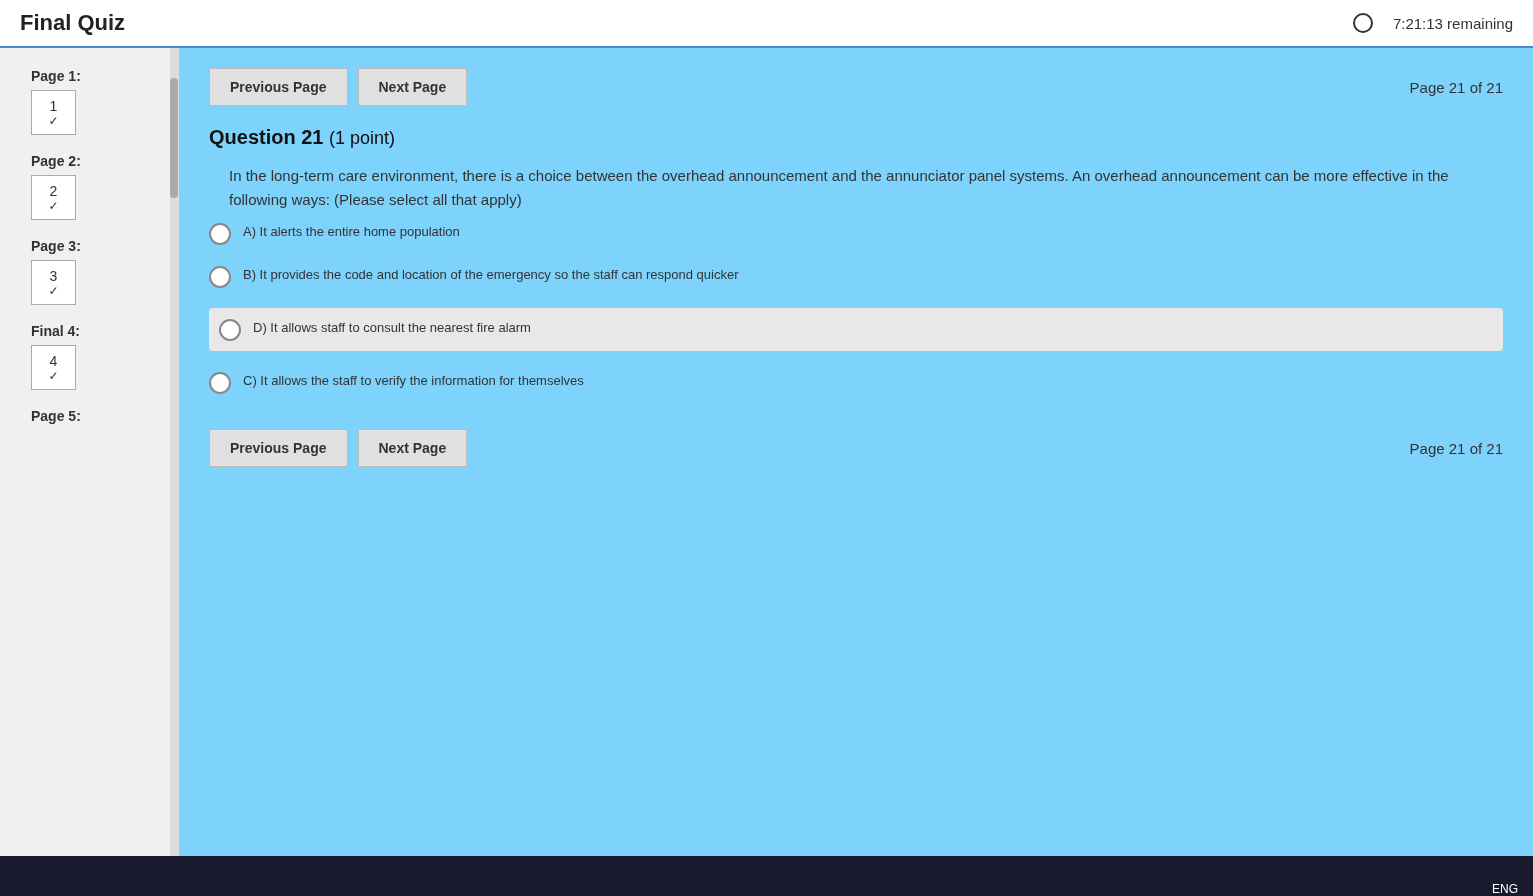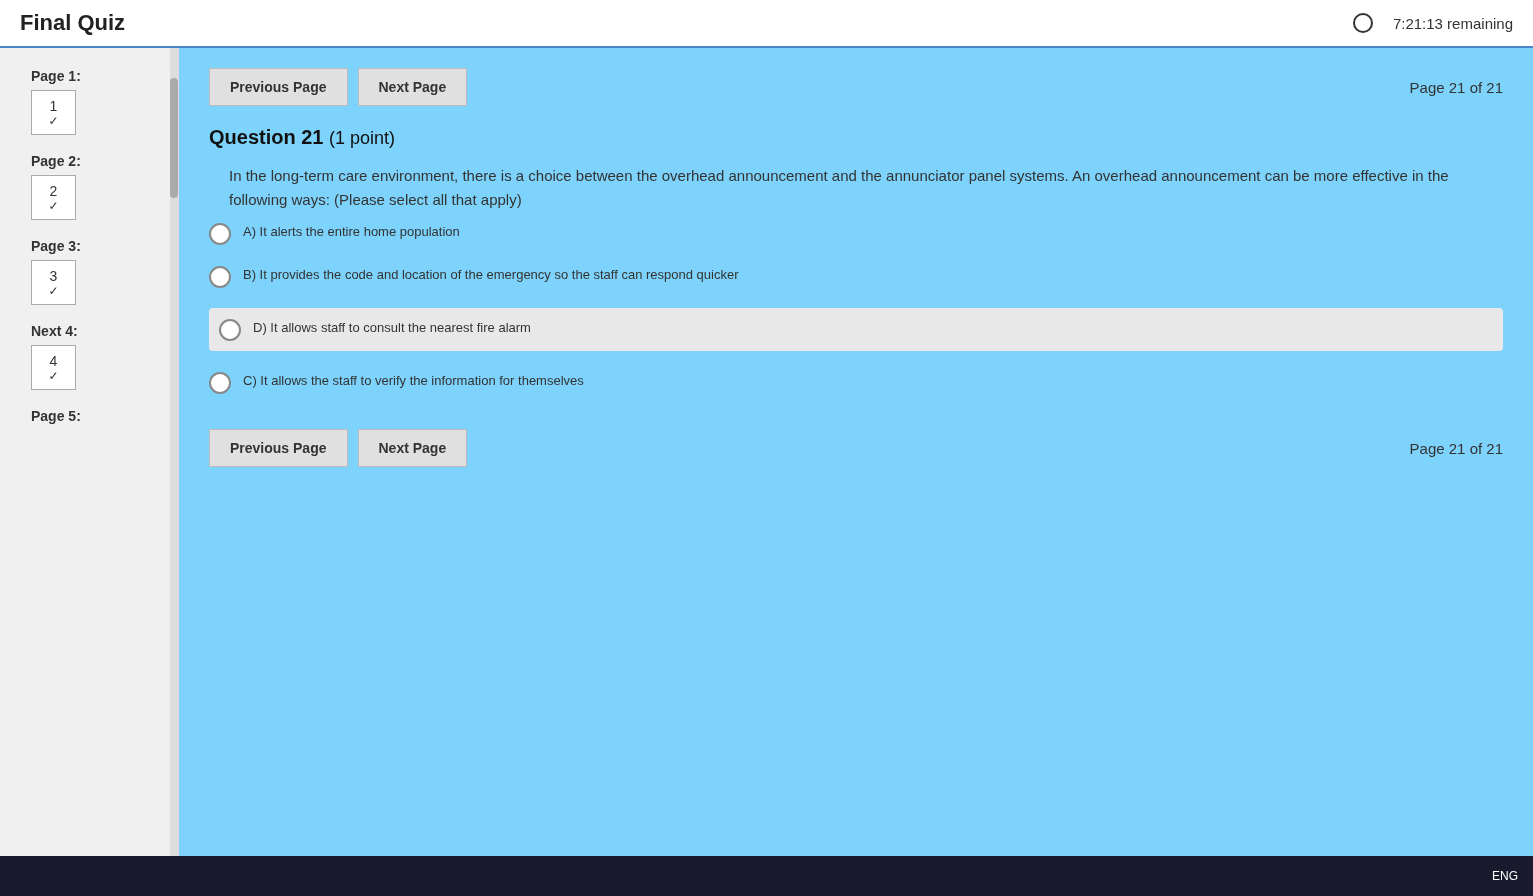--- a/index.html
+++ b/index.html
@@ -200,21 +200,21 @@
       margin-left: auto;
       font-size: 15px;
       color: #333;
     }
 
     
     .taskbar {
       height: 40px;
       background: #1a1a2e;
       display: flex;
-      align-items: center;
+      align-items: flex-end;
       justify-content: flex-end;
       padding: 0 15px;
       gap: 10px;
     }
 
     .taskbar-text {
       color: white;
       font-size: 12px;
     }
   </style>
@@ -251,21 +251,21 @@
 
     <div class="page-group">
       <div class="page-label">Page 3:</div>
       <div class="page-number-box">
         <span>3</span>
         <span class="check">✓</span>
       </div>
     </div>
 
     <div class="page-group">
-      <div class="page-label">Next 4:</div>
+      <div class="page-label">Final 4:</div>
       <div class="page-number-box">
         <span>4</span>
         <span class="check">✓</span>
       </div>
     </div>
 
     <div class="page-group">
       <div class="page-label">Page 5:</div>
     </div>
 

